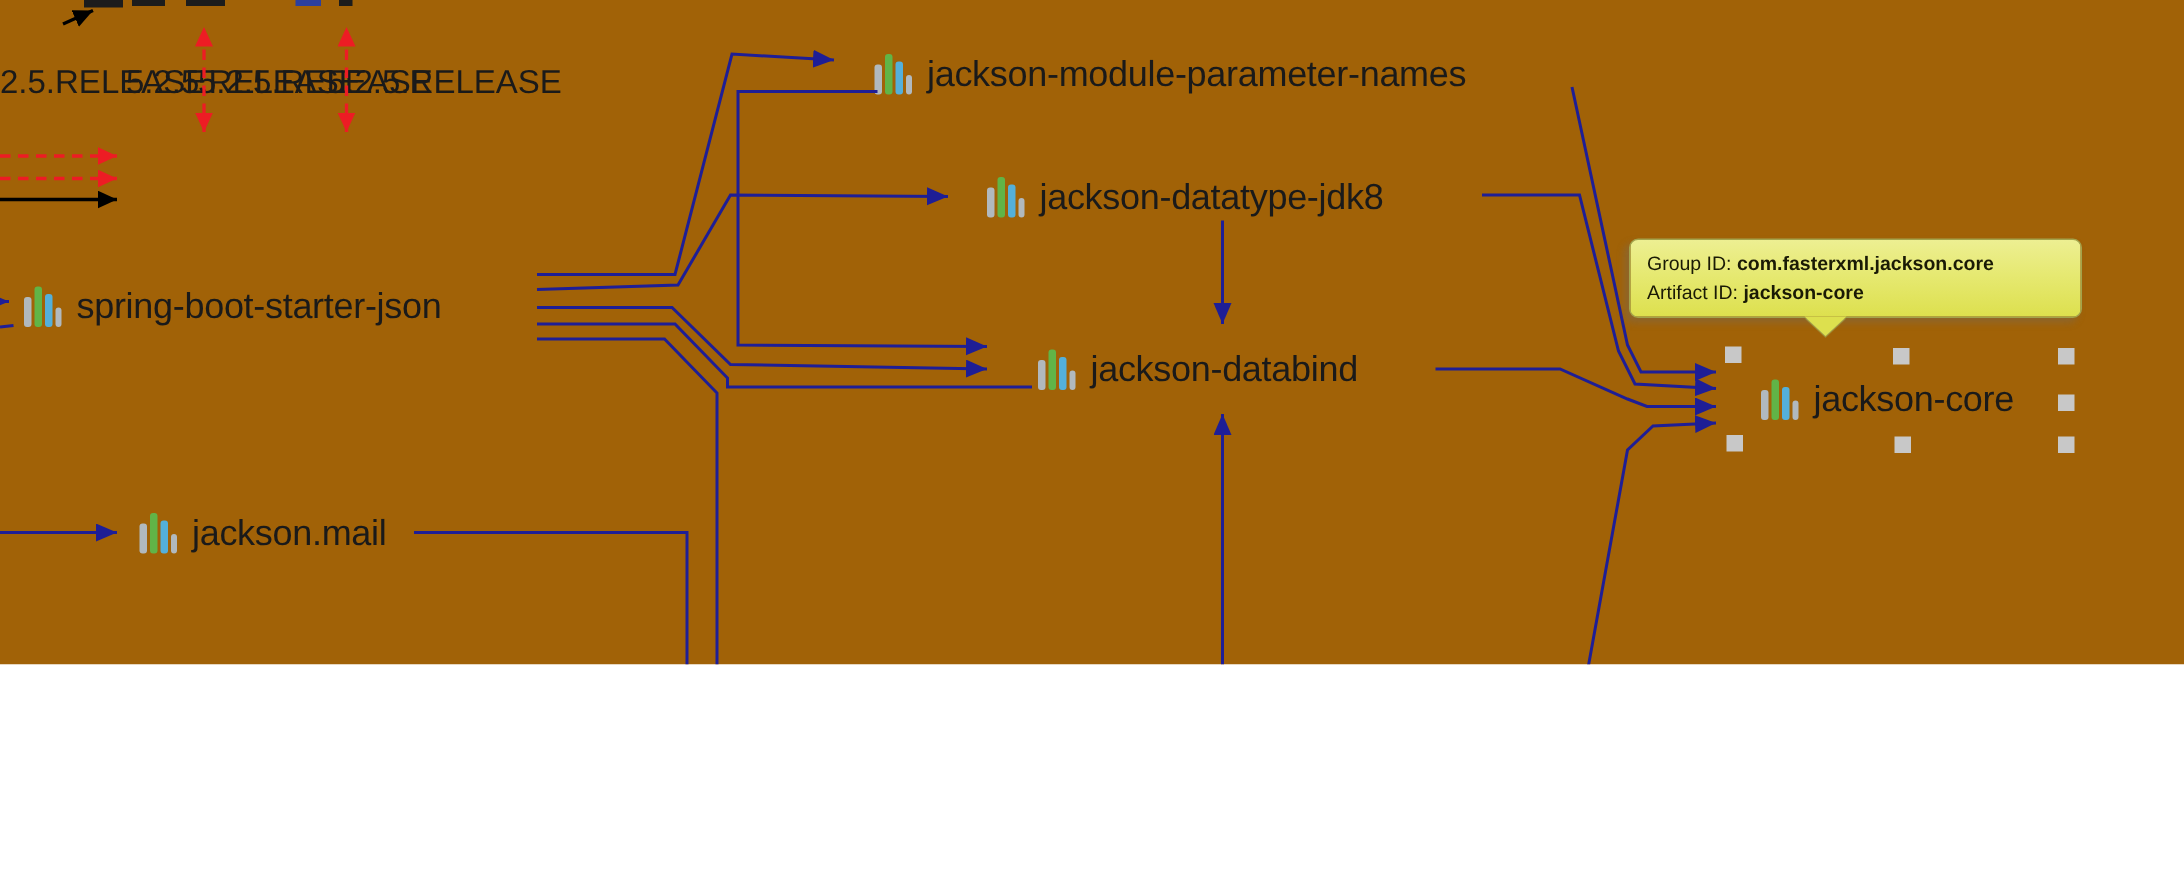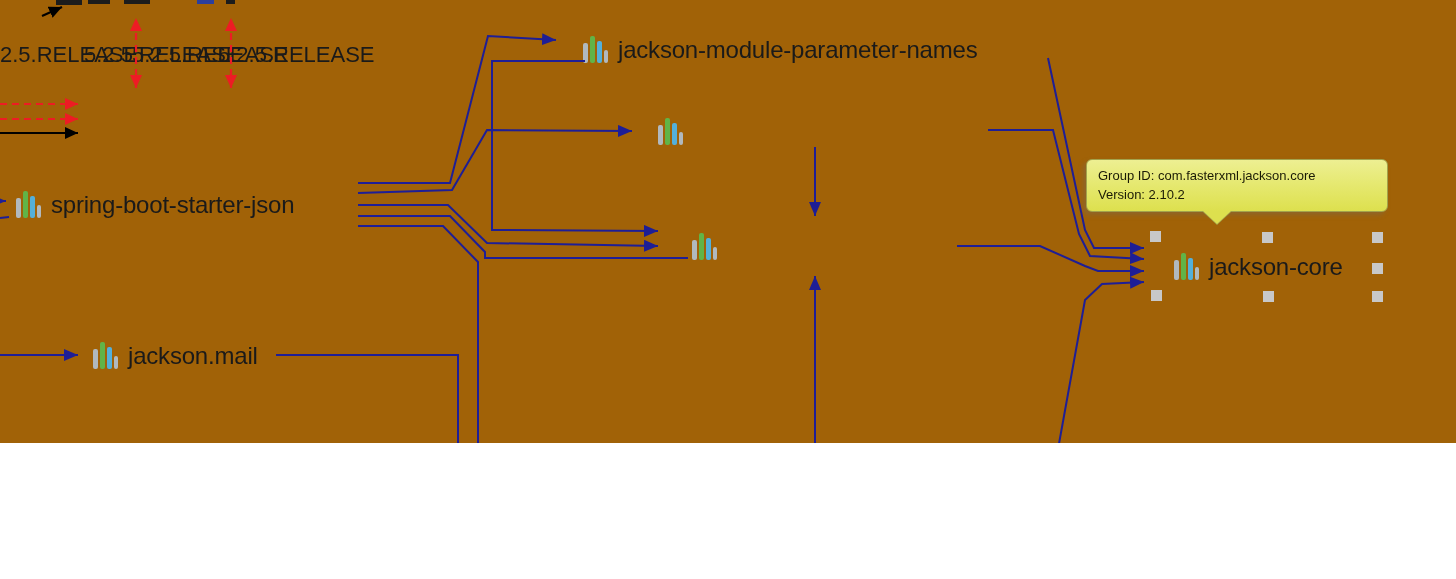--- a/index.html
+++ b/index.html
@@ -28,21 +28,21 @@
 
   
   .handle{position:absolute;width:11px;height:11px;background:#c8c8c8;z-index:2;}
 
   
   .tooltip{position:absolute;left:1086px;top:159px;width:278px;z-index:5;
      background:linear-gradient(180deg,#edef92 0%,#e6e972 45%,#dde04e 100%);
      border:1px solid #a3a34c;border-radius:6px;padding:6px 11px 7px 11px;
      box-shadow:-3px 3px 5px rgba(110,110,110,.35);}
   .tt-line{font-size:13px;line-height:19px;color:#1a1a05;white-space:nowrap;}
-  .tt-line b{font-weight:normal;}
+  .tt-line b{font-weight:bold;}
   .tt-pointer{position:absolute;left:116px;bottom:-13px;width:0;height:0;
      border-left:14px solid transparent;border-right:14px solid transparent;
      border-top:13px solid #dde04e;filter:drop-shadow(0 1px 0 #a3a34c);}
 
   
   .watermark{position:absolute;left:1238px;top:546px;font-size:17px;color:#ececec;z-index:1;}
 </style>
 </head>
 <body>
 
@@ -80,29 +80,31 @@
     <span class="nlabel">jackson-module-parameter-names</span>
   </div>
 
   <div class="node" style="left:658px;top:116px">
     <span class="lib-icon">
         <i class="b1"></i>
         <i class="b2"></i>
         <i class="b3"></i>
         <i class="b4"></i>
       </span>
+    <span class="nlabel">jackson-datatype-jdk8</span>
   </div>
 
   <div class="node" style="left:692px;top:231px">
     <span class="lib-icon">
         <i class="b1"></i>
         <i class="b2"></i>
         <i class="b3"></i>
         <i class="b4"></i>
       </span>
+    <span class="nlabel">jackson-databind</span>
   </div>
 
   <div class="node" style="left:615px;top:506px">
     <span class="lib-icon">
         <i class="b1"></i>
         <i class="b2"></i>
         <i class="b3"></i>
         <i class="b4"></i>
       </span>
     <span class="nlabel">jackson-datatype-jsr310</span>
@@ -191,19 +193,19 @@
     </g>
 
     <g stroke="#000000" stroke-width="2.2" fill="none">
       <path d="M0,133 L78,133" marker-end="url(#mBlack)"></path>
       <path d="M42,16 L62,7" marker-end="url(#mBlack)"></path>
     </g>
   </svg>
 
   <div class="tooltip">
     <div class="tt-line"><span>Group ID: </span><b>com.fasterxml.jackson.core</b></div>
-    <div class="tt-line"><span>Version: </span><b>2.10.2</b></div>
+    <div class="tt-line"><span>Artifact ID: </span><b>jackson-core</b></div>
     <div class="tt-pointer"></div>
   </div>
 
   <span class="watermark">https://blog.csdn.net/J080624</span>
 
 </div>
 
 </body></html>

